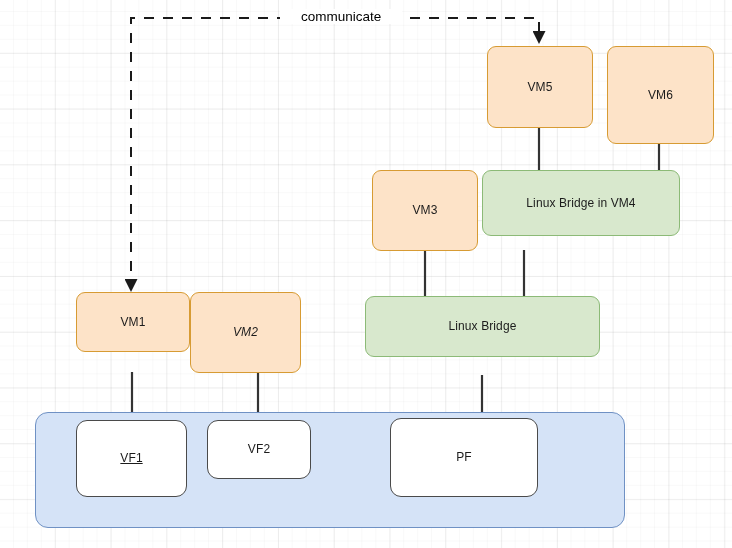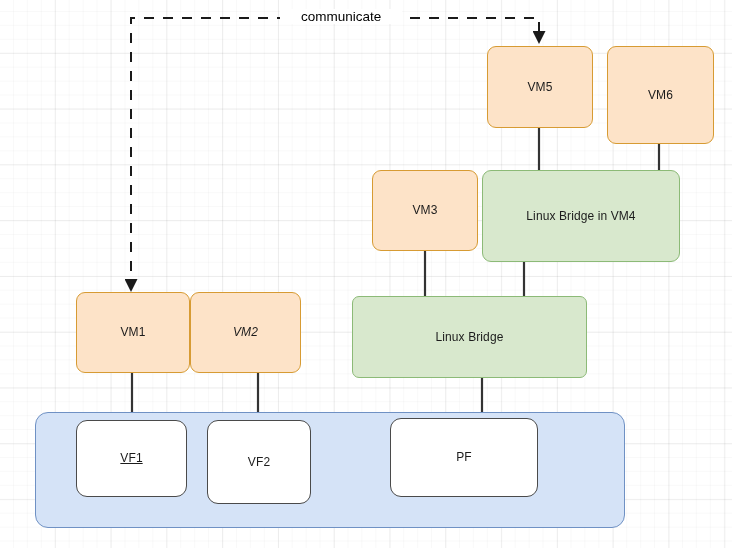--- a/index.html
+++ b/index.html
@@ -118,40 +118,40 @@
   <div class="node vm" style="left:487px; top:46px; width:106px; height:82px;">
     <span>VM5</span>
   </div>
   <div class="node vm" style="left:607px; top:46px; width:107px; height:98px;">
     <span>VM6</span>
   </div>
 
   <div class="node vm" style="left:372px; top:170px; width:106px; height:81px;">
     <span>VM3</span>
   </div>
-  <div class="node bridge" style="left:482px; top:170px; width:198px; height:92px;">
+  <div class="node bridge" style="left:482px; top:170px; width:198px; height:66px;">
     <span>Linux Bridge in VM4</span>
   </div>
 
-  <div class="node vm" style="left:76px; top:292px; width:114px; height:81px;">
+  <div class="node vm" style="left:76px; top:292px; width:114px; height:60px;">
     <span>VM1</span>
   </div>
   <div class="node vm" style="left:190px; top:292px; width:111px; height:81px;font-style:italic;">
     <span>VM2</span>
   </div>
-  <div class="node bridge" style="left:352px; top:296px; width:235px; height:82px;border-radius:7px;">
+  <div class="node bridge" style="left:365px; top:296px; width:235px; height:61px;">
     <span>Linux Bridge</span>
   </div>
 
   <div class="nic" style="left:35px; top:412px; width:590px; height:116px;">
   </div>
 
   <div class="node func" style="left:76px; top:420px; width:111px; height:77px;text-decoration:underline;">
     <span>VF1</span>
   </div>
-  <div class="node func" style="left:207px; top:420px; width:104px; height:84px;">
+  <div class="node func" style="left:207px; top:420px; width:104px; height:59px;">
     <span>VF2</span>
   </div>
   <div class="node func" style="left:390px; top:418px; width:148px; height:79px;">
     <span>PF</span>
   </div>
 
 </div>
 
 </body></html>

